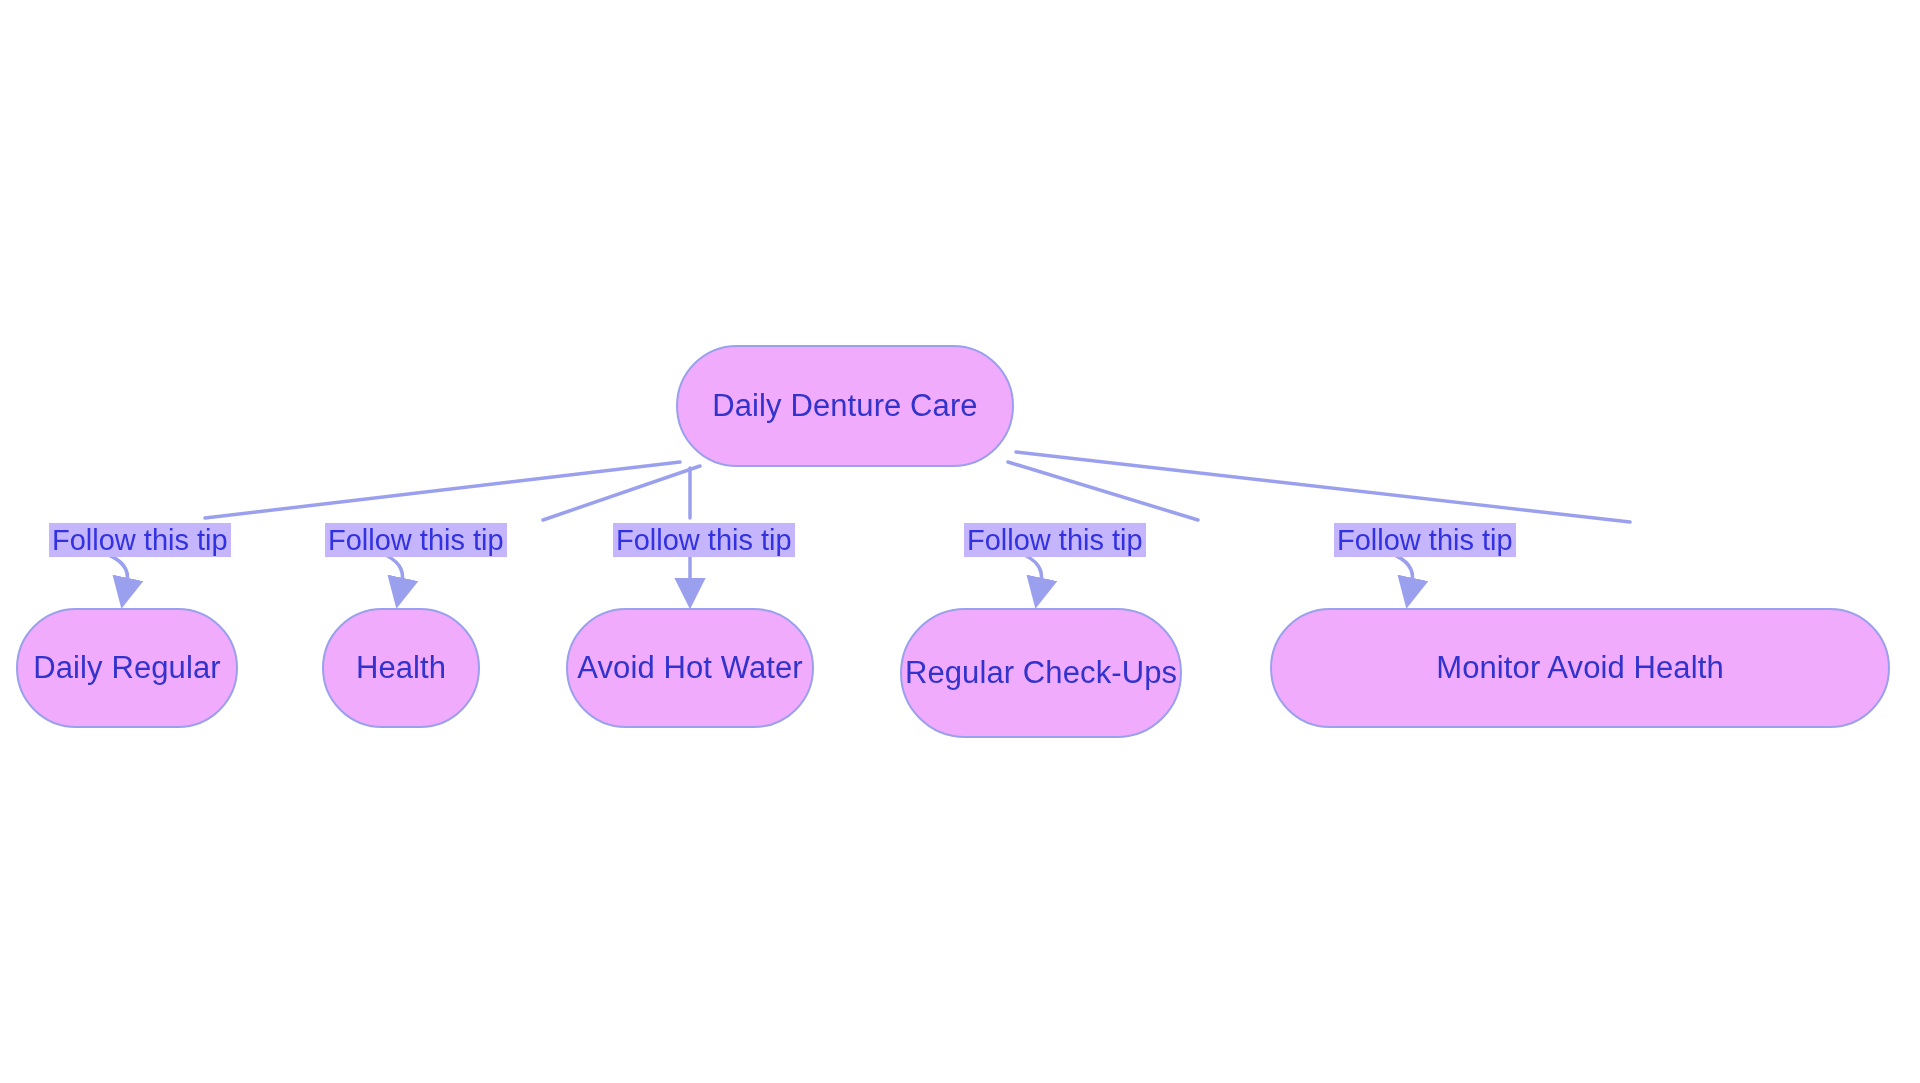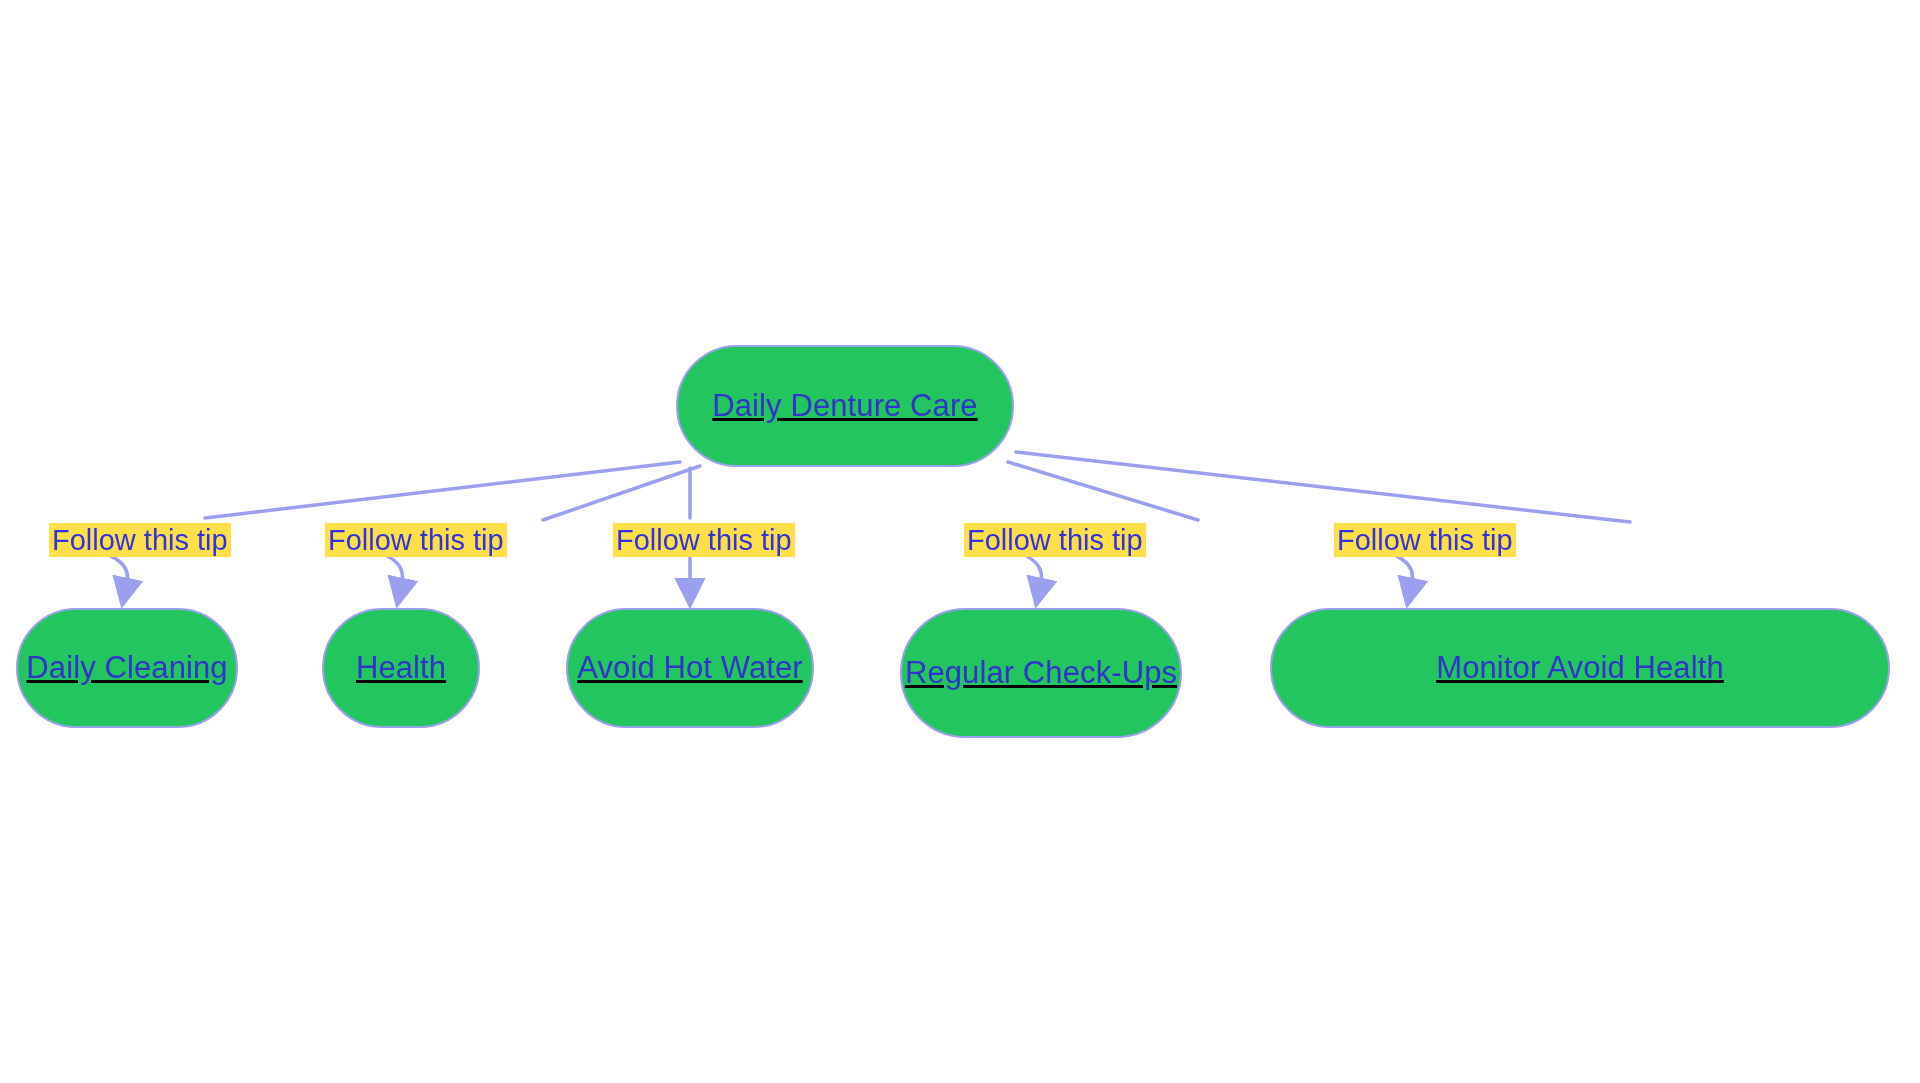--- a/index.html
+++ b/index.html
@@ -23,45 +23,44 @@
   #edge-layer {
     position: absolute;
     left: 0;
     top: 0;
     width: 1920px;
     height: 1083px;
   }
   .node {
     position: absolute;
     box-sizing: border-box;
-    background: #22c55e;
+    background: #f0abfc;
     border: 2px solid #9aa0ee;
     border-radius: 999px;
     display: flex;
     align-items: center;
     justify-content: center;
     z-index: 3;
-    text-decoration: underline;
   }
   .node-label {
     color: #3232cc;
     font-family: "Liberation Sans", sans-serif;
     font-size: 31px;
     font-weight: 400;
     letter-spacing: 0.1px;
     white-space: nowrap;
   }
   .edge-label {
     position: absolute;
     color: #3232e0;
     font-family: "Liberation Sans", sans-serif;
     font-size: 29px;
     font-weight: 400;
     white-space: nowrap;
-    background: #fde047;
+    background: #c4b5fd;
     padding: 0 3px;
     line-height: 34px;
     z-index: 4;
   }
 </style>
 </head>
 <body>
 
 <div id="flowchart-canvas">
 
@@ -85,21 +84,21 @@
       </g>
   </svg>
 
   <div class="node" id="node-root" style="left: 676px; top: 345px; width: 338px; height: 122px;">
     <span class="node-label">Daily Denture Care</span>
   </div>
 
   <div id="node-layer">
       <div class="edge-label" style="left: 49px; top: 523px;">Follow this tip</div>
       <div class="node" style="left: 16px; top: 608px; width: 222px; height: 120px;">
-        <span class="node-label">Daily Cleaning</span>
+        <span class="node-label">Daily Regular</span>
       </div>
       <div class="edge-label" style="left: 325px; top: 523px;">Follow this tip</div>
       <div class="node" style="left: 322px; top: 608px; width: 158px; height: 120px;">
         <span class="node-label">Health</span>
       </div>
       <div class="edge-label" style="left: 613px; top: 523px;">Follow this tip</div>
       <div class="node" style="left: 566px; top: 608px; width: 248px; height: 120px;">
         <span class="node-label">Avoid Hot Water</span>
       </div>
       <div class="edge-label" style="left: 964px; top: 523px;">Follow this tip</div>

